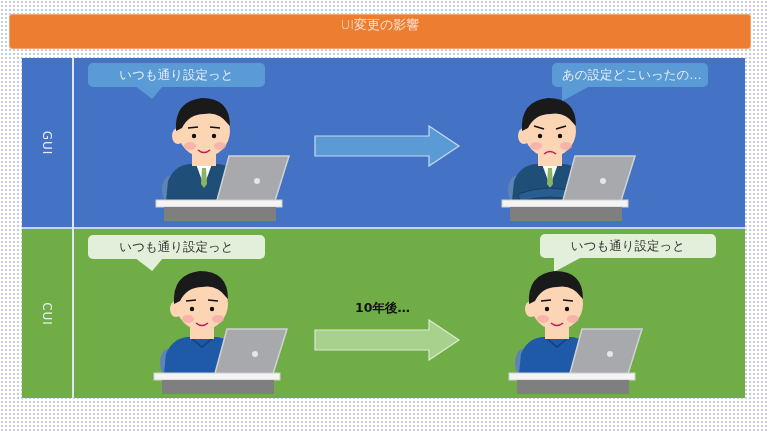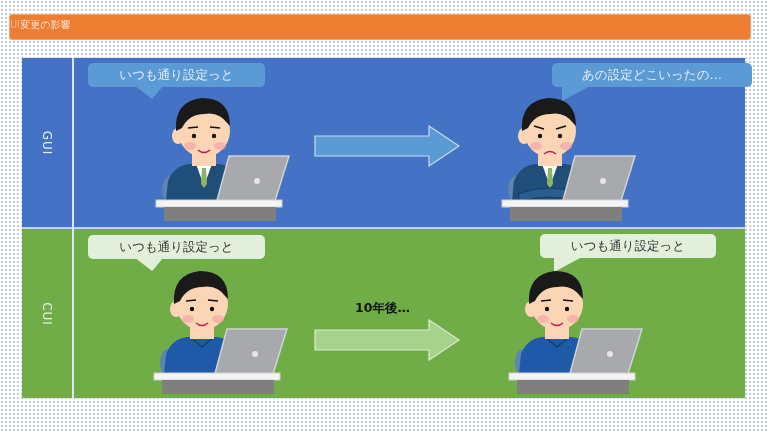--- a/index.html
+++ b/index.html
@@ -5,23 +5,23 @@
   * { box-sizing: border-box; margin: 0; padding: 0; }
   html, body { width: 768px; height: 432px; overflow: hidden; }
   body {
     background-color: #ffffff;
     background-image: radial-gradient(#c5cbe0 0.8px, transparent 0.9px);
     background-size: 4px 4px;
     font-family: "DejaVu Sans", "Liberation Sans", sans-serif;
     position: relative;
   }
   .title-bar {
-    position: absolute; left: 9px; top: 14px; width: 742px; height: 26px;
+    position: absolute; left: 9px; top: 14px; width: 742px; height: 35px;
     background: #ed7d31; border-radius: 3px; border: 1px solid #f4a46f;
-    color: #fbe3d1; font-size: 10px; line-height: 20px;
+    color: #fbe3d1; font-size: 13px; text-align: center; line-height: 20px;
     font-family: "DejaVu Sans", sans-serif; font-weight: 300;
   }
   .table {
     position: absolute; left: 22px; top: 58px; width: 723px; height: 340px;
   }
   .row { position: absolute; left: 0; width: 723px; }
   .row.gui { top: 0; height: 169px; background: #4472c4; }
   .row.cui { top: 171px; height: 169px; background: #70ad47; }
   .row-divider { position: absolute; left: 0; top: 169px; width: 723px; height: 2px; background: #c6d3ec; }
   .col-divider { position: absolute; left: 50px; top: 0; width: 2px; height: 340px; background: #dfe6f3; z-index: 2; }
@@ -89,21 +89,21 @@
       <circle cx="123" cy="95" r="3" fill="#e6e6e6"></circle>
       <rect x="22" y="114" width="126" height="7" fill="#f4f4f4" stroke="#cfcfcf"></rect>
       <rect x="30" y="121" width="112" height="14" fill="#7f7f7f"></rect>
     </svg>
 
     <svg class="arrow" style="left:291px; top:67px;" width="148" height="42" viewBox="0 0 148 42">
       <path d="M2 11 L116 11 L116 1 L146 21 L116 41 L116 31 L2 31 Z" fill="#5b9bd5" stroke="#c8daf0" stroke-width="1.2"></path>
     </svg>
 
 
-    <div class="bubble blue" style="left:530px; top:5px; width:200px;font-family:Liberation Serif, serif;">
+    <div class="bubble blue" style="left:530px; top:5px; width:156px;font-family:Liberation Serif, serif;">
       <span>あの設定どこいったの…</span>
       <div class="tail right"></div>
     </div>
 
     <svg class="person" style="left:458px; top:28px;" width="160" height="135" viewBox="0 0 160 135">
       <ellipse cx="36" cy="104" rx="8" ry="14" fill="#5d84b5"></ellipse>
       <path d="M30 135 L34 95 Q40 80 55 78 L85 78 Q100 80 105 95 L110 135 Z" fill="#1f4e79"></path>
       <path d="M62 78 L70 100 L78 78 Z" fill="#ffffff"></path>
       <path d="M68 82 L72 82 L73 98 L70 102 L67 98 Z" fill="#8bb464"></path>
       <path d="M38 108 Q70 96 100 108 L98 116 Q70 106 40 116 Z" fill="#2a5d8f" stroke="#163d63" stroke-width="1"></path>

